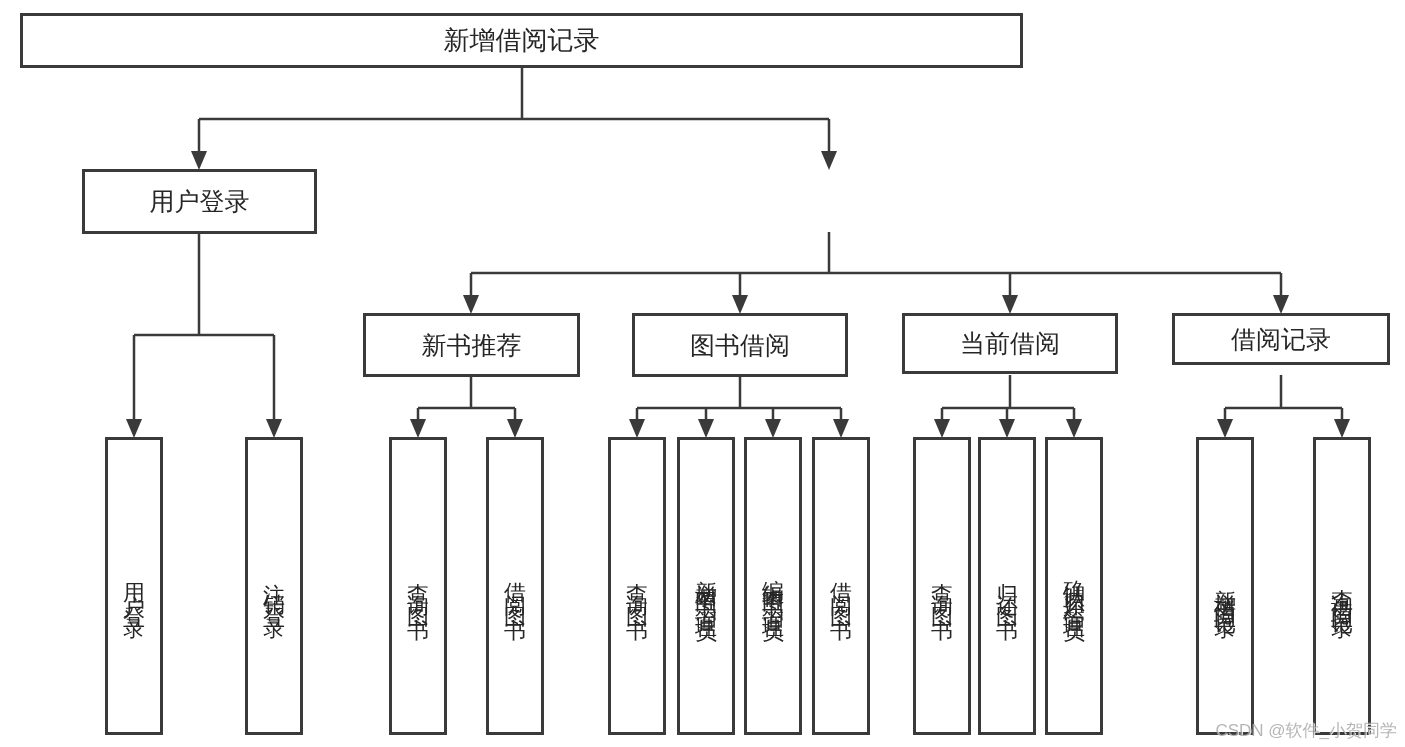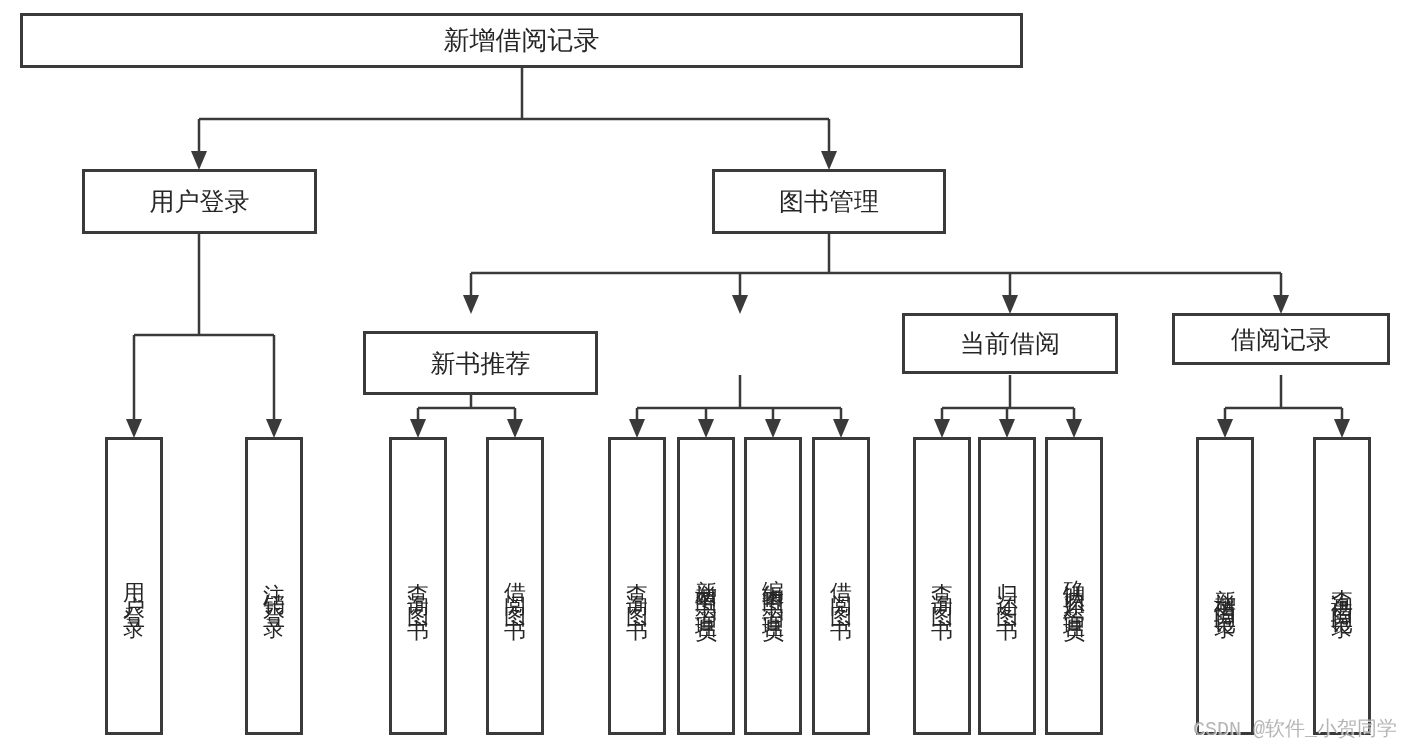--- a/index.html
+++ b/index.html
@@ -34,24 +34,24 @@
     writing-mode:vertical-rl;
     text-orientation:mixed;
     letter-spacing:12px;
     line-height:1;
     padding-top:6px;
   }
   .node.leaf.long{letter-spacing:6px;}
   .watermark{
     position:absolute;
     right:8px;bottom:5px;
-    font-size:20px;
+    font-size:17px;
     color:var(--watermark);
     opacity:.85;
-    font-family:Liberation Mono, monospace;
+    font-family:Liberation Sans, sans-serif;
     white-space:nowrap;
     text-shadow:1px 1px 0 #ffffff;
   }
 </style>
 </head>
 <body>
 
 <div class="stage">
 
   <svg class="wires" width="1405" height="747" viewBox="0 0 1405 747">
@@ -90,23 +90,23 @@
       <polygon points="999,419 1015,419 1007,438"></polygon>
       <polygon points="1066,419 1082,419 1074,438"></polygon>
       <polygon points="1217,419 1233,419 1225,438"></polygon>
       <polygon points="1334,419 1350,419 1342,438"></polygon>
     </g>
   </svg>
 
   <div class="node root" style="left:20px;top:13px;width:1003px;height:55px">新增借阅记录</div>
 
   <div class="node h" style="left:82px;top:169px;width:235px;height:65px">用户登录</div>
-  <div class="node h" style="left:712px;top:169px;width:234px;height:65px">图书管理</div>
 
-  <div class="node h" style="left:363px;top:331px;width:235px;height:64px">新书推荐</div>
+  <div class="node h" style="left:363px;top:313px;width:217px;height:64px">新书推荐</div>
+  <div class="node h" style="left:632px;top:313px;width:216px;height:64px">图书借阅</div>
   <div class="node h" style="left:902px;top:313px;width:216px;height:61px">当前借阅</div>
   <div class="node h" style="left:1172px;top:313px;width:218px;height:52px">借阅记录</div>
 
   <div class="node leaf" style="left:105px;top:437px;width:58px;height:298px">用户登录</div>
   <div class="node leaf" style="left:245px;top:437px;width:58px;height:298px">注销登录</div>
 
   <div class="node leaf" style="left:389px;top:437px;width:58px;height:298px">查询图书</div>
   <div class="node leaf" style="left:486px;top:437px;width:58px;height:298px">借阅图书</div>
 
   <div class="node leaf" style="left:608px;top:437px;width:58px;height:298px">查询图书</div>

